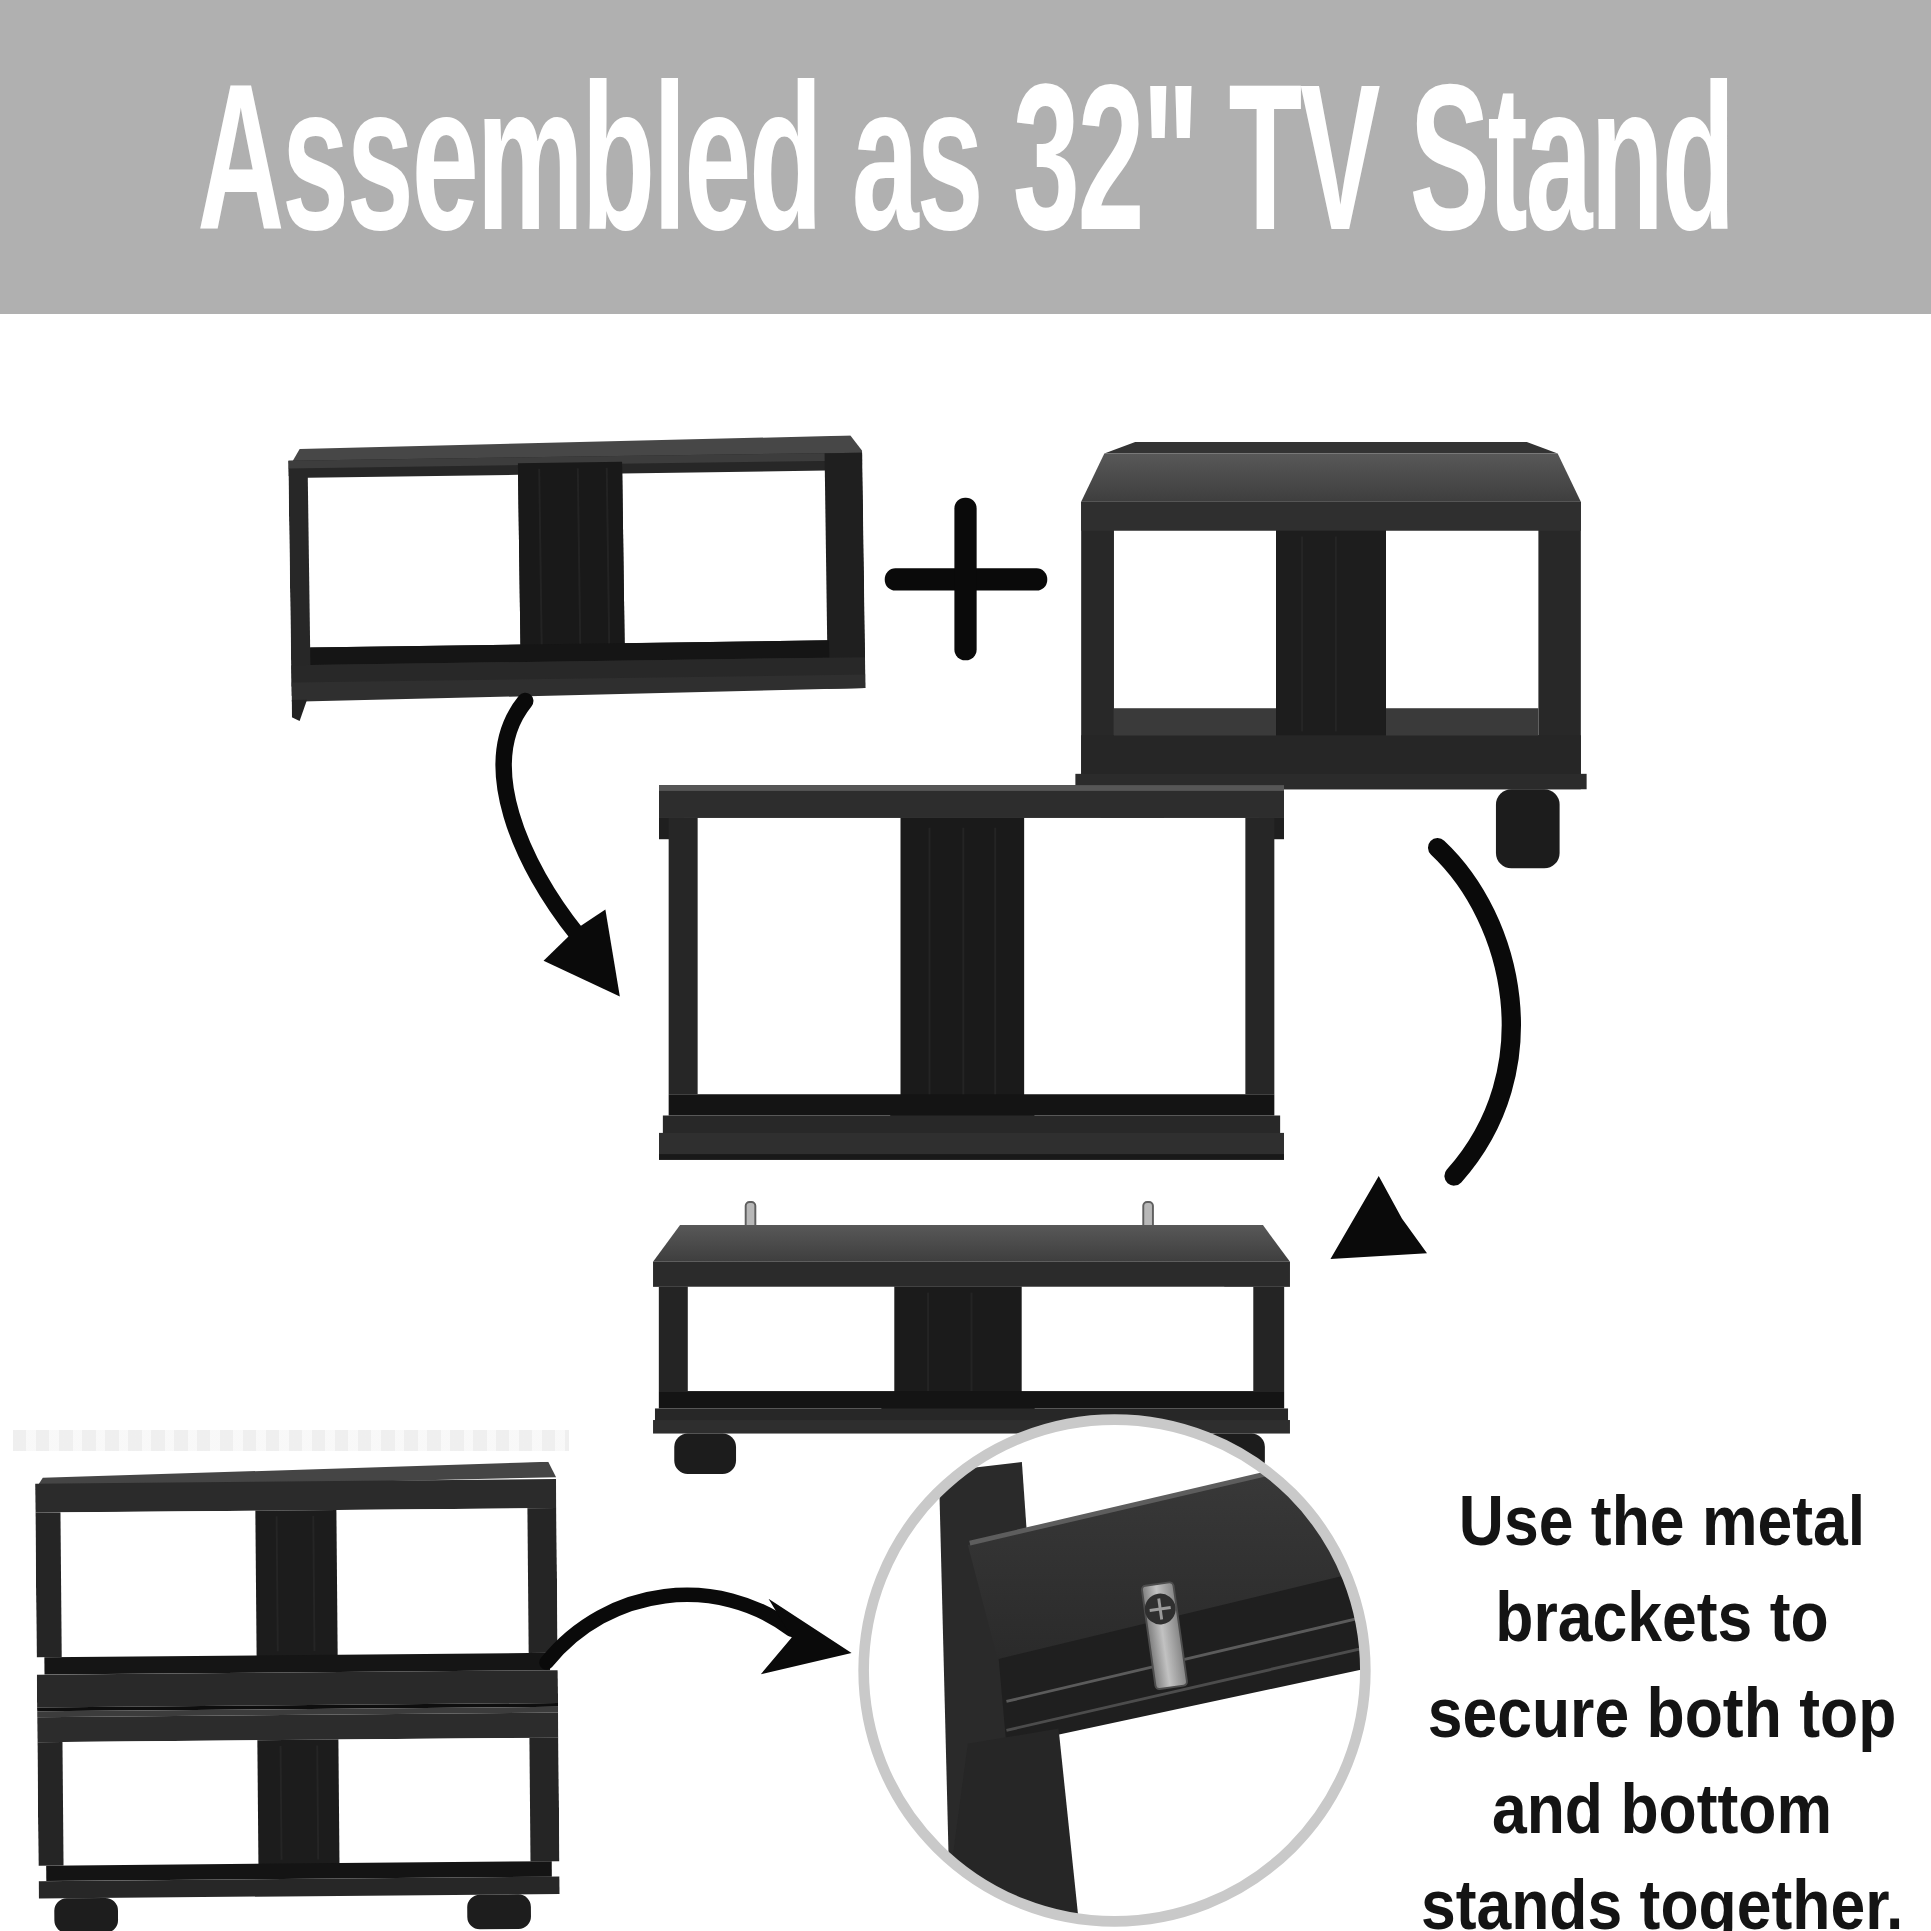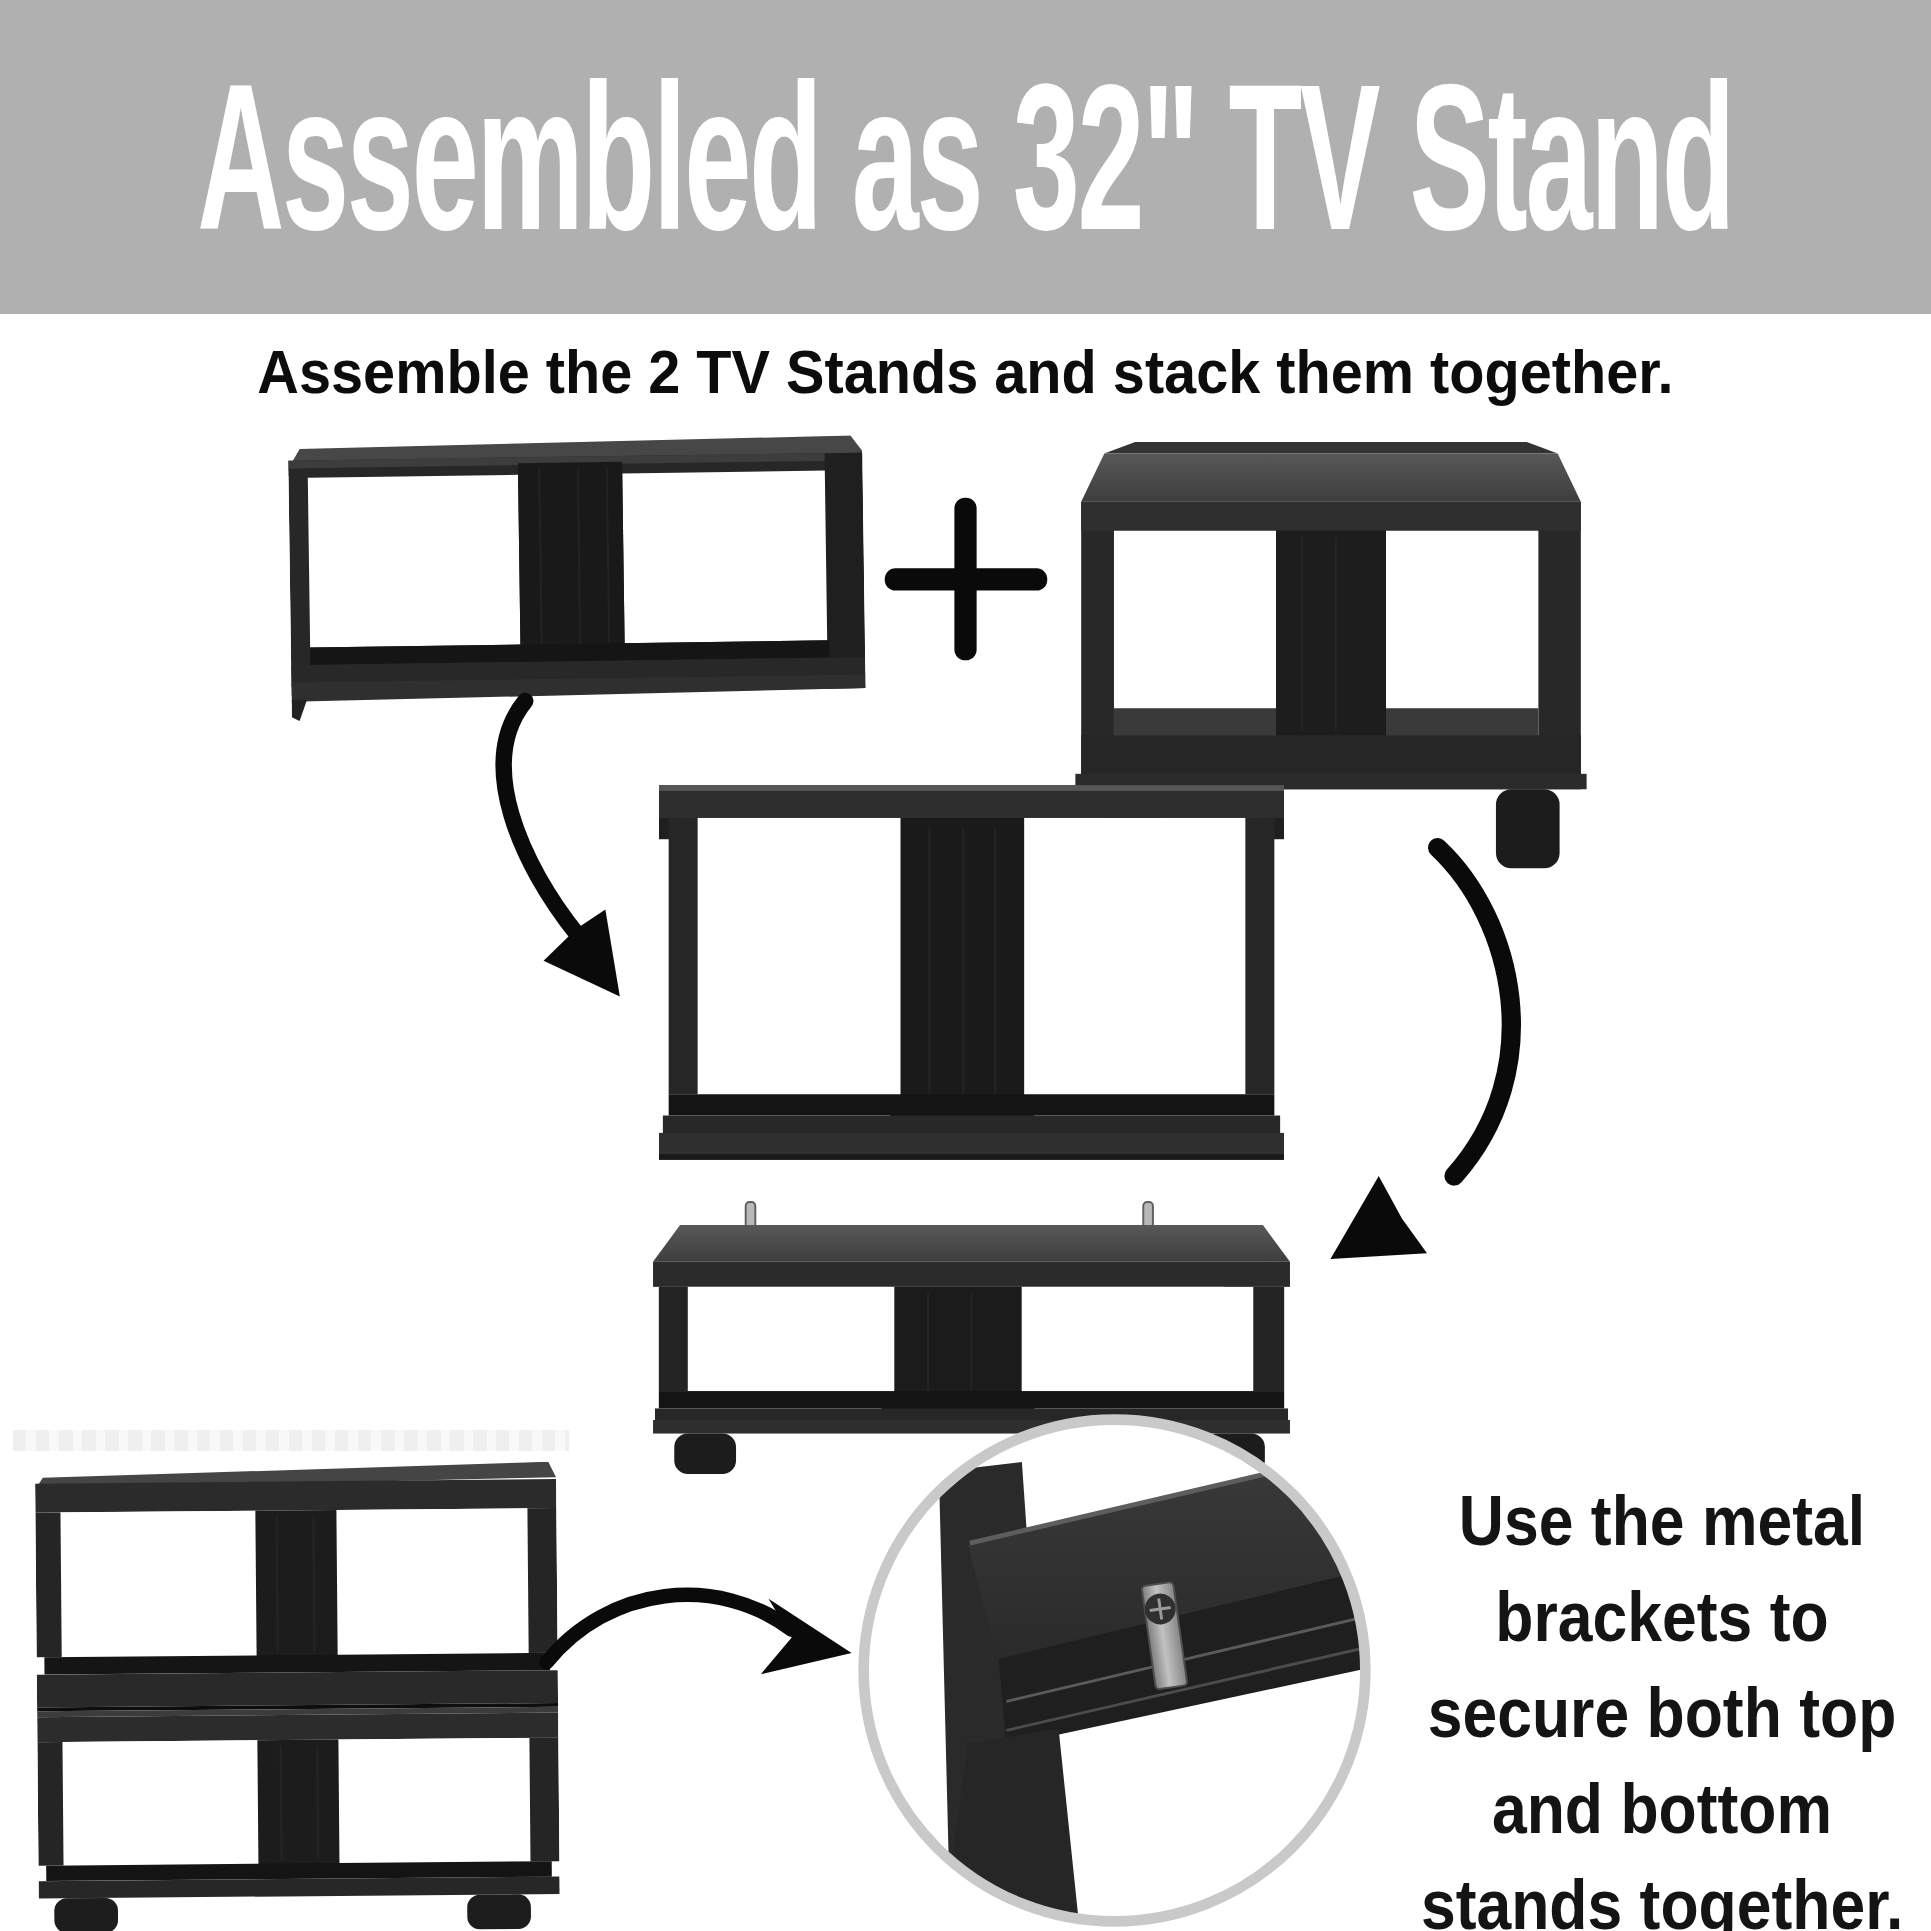--- a/index.html
+++ b/index.html
@@ -23,23 +23,20 @@
 </style>
 </head>
 <body>
 
 <div id="canvas">
 
   <div id="header-band" class="abs">
     <div id="page-title">Assembled as 32" TV Stand</div>
   </div>
 
-  <div id="subtitle" class="abs">
-    <span>Assemble the 2 TV Stands and stack them together.</span>
-  </div>
 
   <svg class="abs" style="left:290px;top:439px;transform:rotate(-0.8deg);" width="574" height="290" viewBox="0 0 595 300">
     <polygon points="0,26 12,6 583,0 595,16 595,30 0,34" fill="#474747"></polygon>
     <rect x="0" y="18" width="595" height="244" fill="#272727"></rect>
     <rect x="0" y="18" width="595" height="8" fill="#3d3d3d"></rect>
     <rect x="20" y="36" width="218" height="176" fill="#ffffff"></rect>
     <rect x="346" y="36" width="212" height="176" fill="#ffffff"></rect>
     <rect x="556" y="18" width="39" height="244" fill="#1f1f1f"></rect>
     <rect x="238" y="24" width="108" height="198" fill="#191919"></rect>
     <line class="grain" x1="260" y1="30" x2="260" y2="218"></line>

